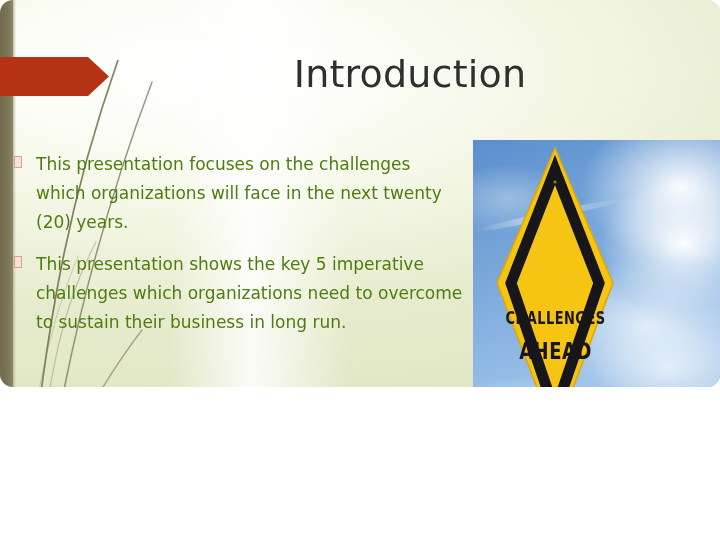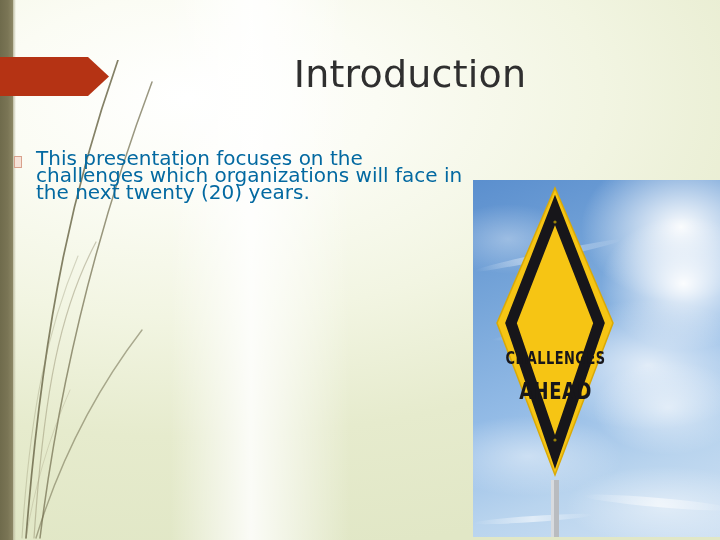--- a/index.html
+++ b/index.html
@@ -7,23 +7,24 @@
     padding: 0;
     background: #ffffff;
   }
   body {
     font-family: "DejaVu Sans", "Liberation Sans", sans-serif;
   }
 
   #slide {
     position: relative;
     width: 720px;
-    height: 540px;
+    height: 387px;
     overflow: hidden;
     background: #e8ecd2;
+    border-radius: 13px;
   }
 
   
   #bg-gradient {
     position: absolute;
     inset: 0;
     background:
       radial-gradient(120% 85% at 26% 18%, #ffffff 0%, #fbfcf4 22%, #f2f5e2 48%, #e6ebcd 74%, #e1e7c6 100%),
       linear-gradient(95deg, #f4f7e7 0%, #fdfef8 20%, #f0f4e0 55%, #e2e8c8 100%);
   }
@@ -91,33 +92,32 @@
     width: 8px;
     height: 12px;
     margin-top: 6px;
     margin-right: 14px;
     border: 1px solid #d9a18c;
     background: #f6e2d8;
     box-sizing: border-box;
   }
   .bullet-text {
     flex: 1 1 auto;
-    font-size: 20px;
-    line-height: 17px;
-    color: #0369a1;
+    font-size: 17px;
+    line-height: 29px;
+    color: #4d7c0f;
   }
 
   
   #picture {
     position: absolute;
     left: 473px; top: 140px;
     width: 247px; height: 357px;
     overflow: hidden;
     background: #6b9ad2;
-    margin-top: 40px;
   }
   .sky {
     position: absolute;
     inset: 0;
     background:
       linear-gradient(160deg, #5b8fce 0%, #76a5d9 28%, #93bbe6 55%, #b9d4ee 78%, #cfe1f3 100%);
   }
   .cloud {
     position: absolute;
     border-radius: 50%;
@@ -181,20 +181,24 @@
   <svg id="title-arrow" viewBox="0 0 109 39" preserveAspectRatio="none">
     <polygon points="0,0 88,0 109,19.5 88,39 0,39" fill="#b53314"></polygon>
   </svg>
 
   <div id="slide-title">Introduction</div>
 
   <div id="body-list">
     <div class="bullet-row">
       <span class="bullet-marker"></span>
       <span class="bullet-text">This presentation focuses on the challenges which  organizations will face in the next twenty (20) years.</span>
+    </div>
+    <div class="bullet-row">
+      <span class="bullet-marker"></span>
+      <span class="bullet-text">This presentation shows the key 5 imperative challenges which organizations need to overcome to sustain their business in long run.</span>
     </div>
   </div>
 
   <div id="picture">
     <div class="sky"></div>
     <div class="cloud" id="cl1"></div>
     <div class="cloud" id="cl2"></div>
     <div class="cloud" id="cl3"></div>
     <div class="cloud" id="cl4"></div>
     <div class="cloud" id="cl5"></div>

